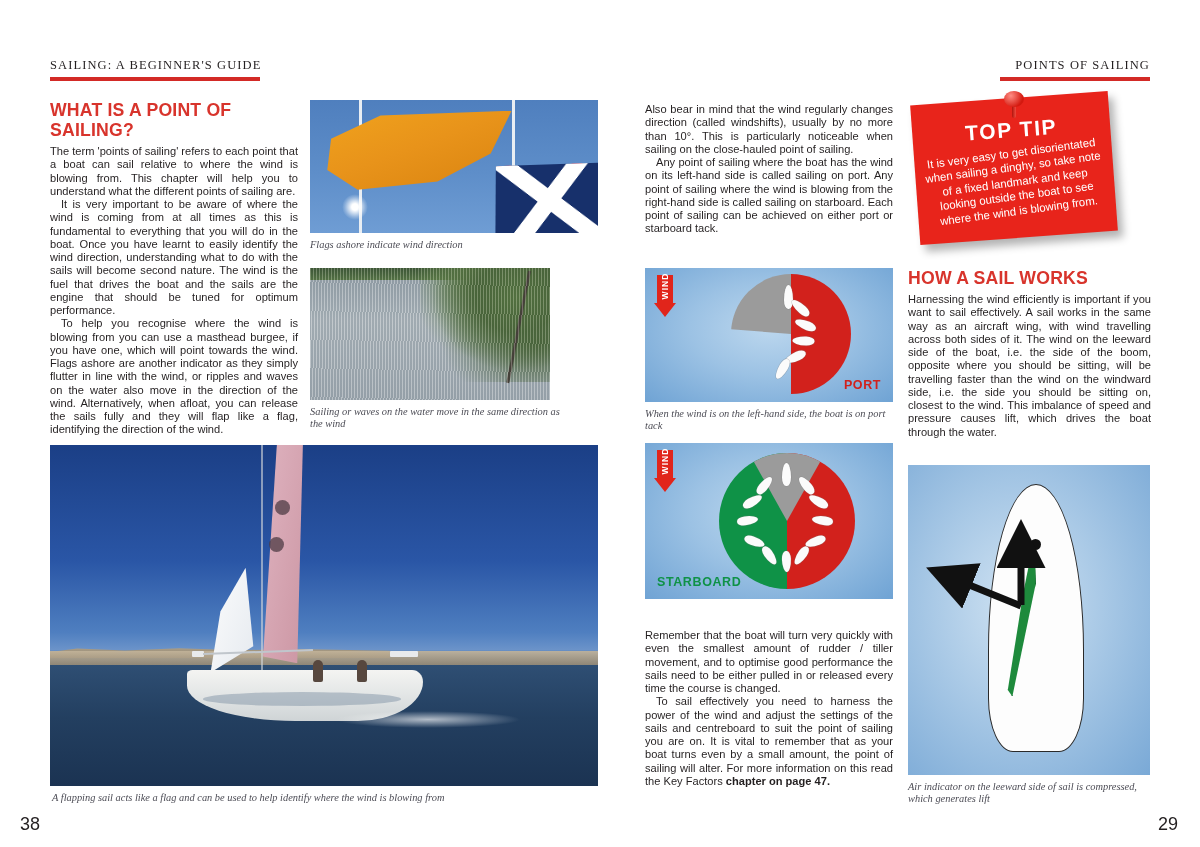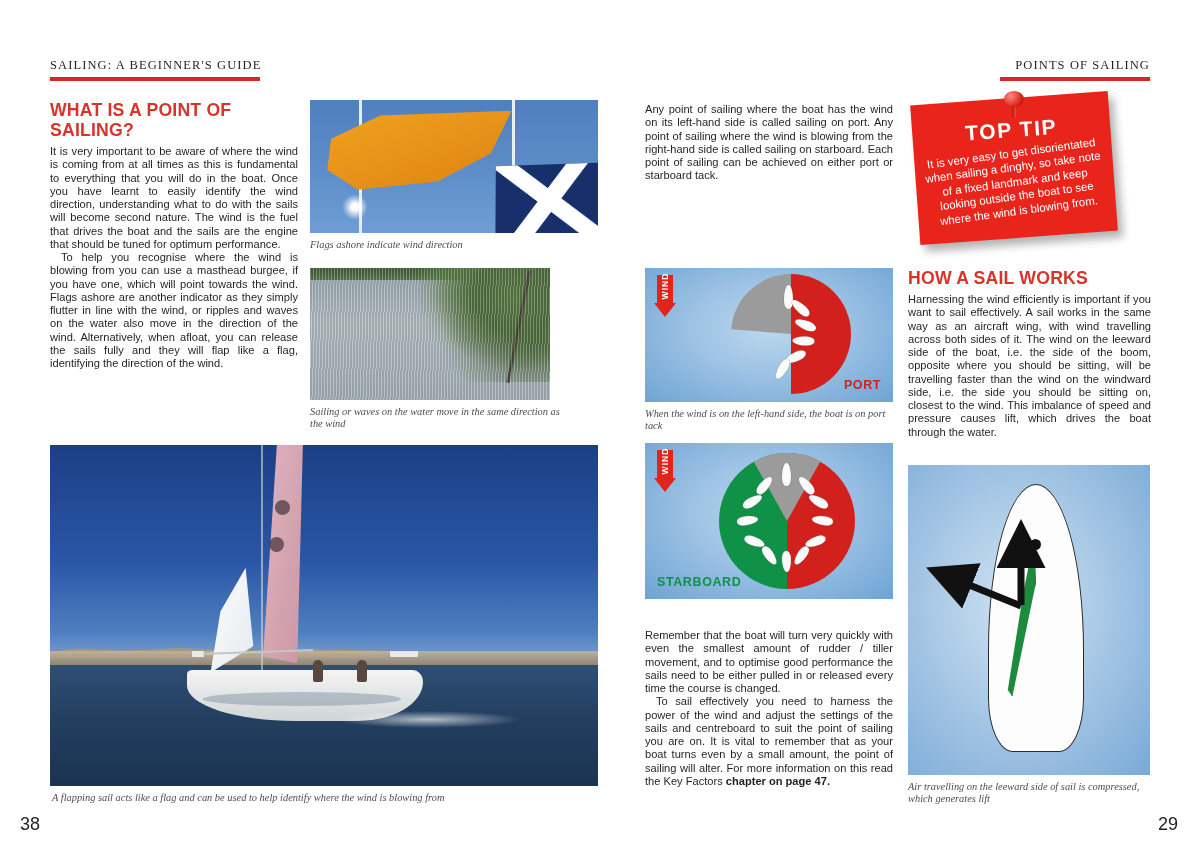--- a/index.html
+++ b/index.html
@@ -148,20 +148,21 @@
 
   <div class="runhead left">Sailing: A Beginner's Guide</div>
   <div class="rule left"></div>
 
   <div class="runhead right">Points Of Sailing</div>
   <div class="rule right"></div>
 
   <div class="col" style="left:50px;top:100px;width:248px;">
     <h2 class="sect">WHAT IS A POINT OF SAILING?</h2>
     <div class="body-txt">
+      <p>The term 'points of sailing' refers to each point that a boat can sail relative to where the wind is blowing from. This chapter will help you to understand what the different points of sailing are.</p>
       <p>It is very important to be aware of where the wind is coming from at all times as this is fundamental to everything that you will do in the boat. Once you have learnt to easily identify the wind direction, understanding what to do with the sails will become second nature. The wind is the fuel that drives the boat and the sails are the engine that should be tuned for optimum performance.</p>
       <p>To help you recognise where the wind is blowing from you can use a masthead burgee, if you have one, which will point towards the wind. Flags ashore are another indicator as they simply flutter in line with the wind, or ripples and waves on the water also move in the direction of the wind. Alternatively, when afloat, you can release the sails fully and they will flap like a flag, identifying the direction of the wind.</p>
     </div>
   </div>
 
   <div class="photo ph-flags" style="left:310px;top:100px;width:288px;height:133px;">
     <div class="flagpole" style="left:17%;"></div>
     <div class="flagpole" style="left:70%;"></div>
     <div class="flag-orange"></div>
     <div class="sun"></div>
@@ -191,20 +192,21 @@
     <div class="hull-shadow"></div>
     <div class="crew" style="left:48%;"></div>
     <div class="crew" style="left:56%;"></div>
     <div class="wake"></div>
   </div>
   <div class="cap" style="position:absolute;left:52px;top:792px;width:560px;">A flapping sail acts like a flag and can be used to help identify where the wind is blowing from</div>
 
   <div class="pg l">38</div>
 
   <div class="col body-txt" style="left:645px;top:103px;width:248px;">
+    <p>Also bear in mind that the wind regularly changes direction (called windshifts), usually by no more than 10°. This is particularly noticeable when sailing on the close-hauled point of sailing.</p>
     <p>Any point of sailing where the boat has the wind on its left-hand side is called sailing on port. Any point of sailing where the wind is blowing from the right-hand side is called sailing on starboard. Each point of sailing can be achieved on either port or starboard tack.</p>
   </div>
 
   <div class="diag" style="left:645px;top:268px;width:248px;height:134px;">
     <div class="windmark">
       <div class="shaft"></div>
       <div class="head"></div>
       <div class="wtxt">WIND</div>
     </div>
 
@@ -289,17 +291,17 @@
     <svg style="position:absolute;inset:0;" width="242" height="310" viewBox="0 0 242 310">
       <defs>
         <marker id="ah" markerWidth="7" markerHeight="7" refX="3" refY="3.5" orient="auto">
           <path d="M0,0 L7,3.5 L0,7 Z" fill="#111"></path>
         </marker>
       </defs>
       <line x1="113" y1="140" x2="113" y2="82" stroke="#111" stroke-width="7" marker-end="url(#ah)"></line>
       <line x1="113" y1="141" x2="44" y2="113" stroke="#111" stroke-width="7" marker-end="url(#ah)"></line>
     </svg>
   </div>
-  <div class="cap" style="position:absolute;left:908px;top:781px;width:250px;">Air travelling on the leeward side of sail is compressed, which generates lift</div>
+  <div class="cap" style="position:absolute;left:908px;top:781px;width:250px;">Air indicator on the leeward side of sail is compressed, which generates lift</div>
 
   <div class="pg r">29</div>
 
 </div>
 
 </body></html>

